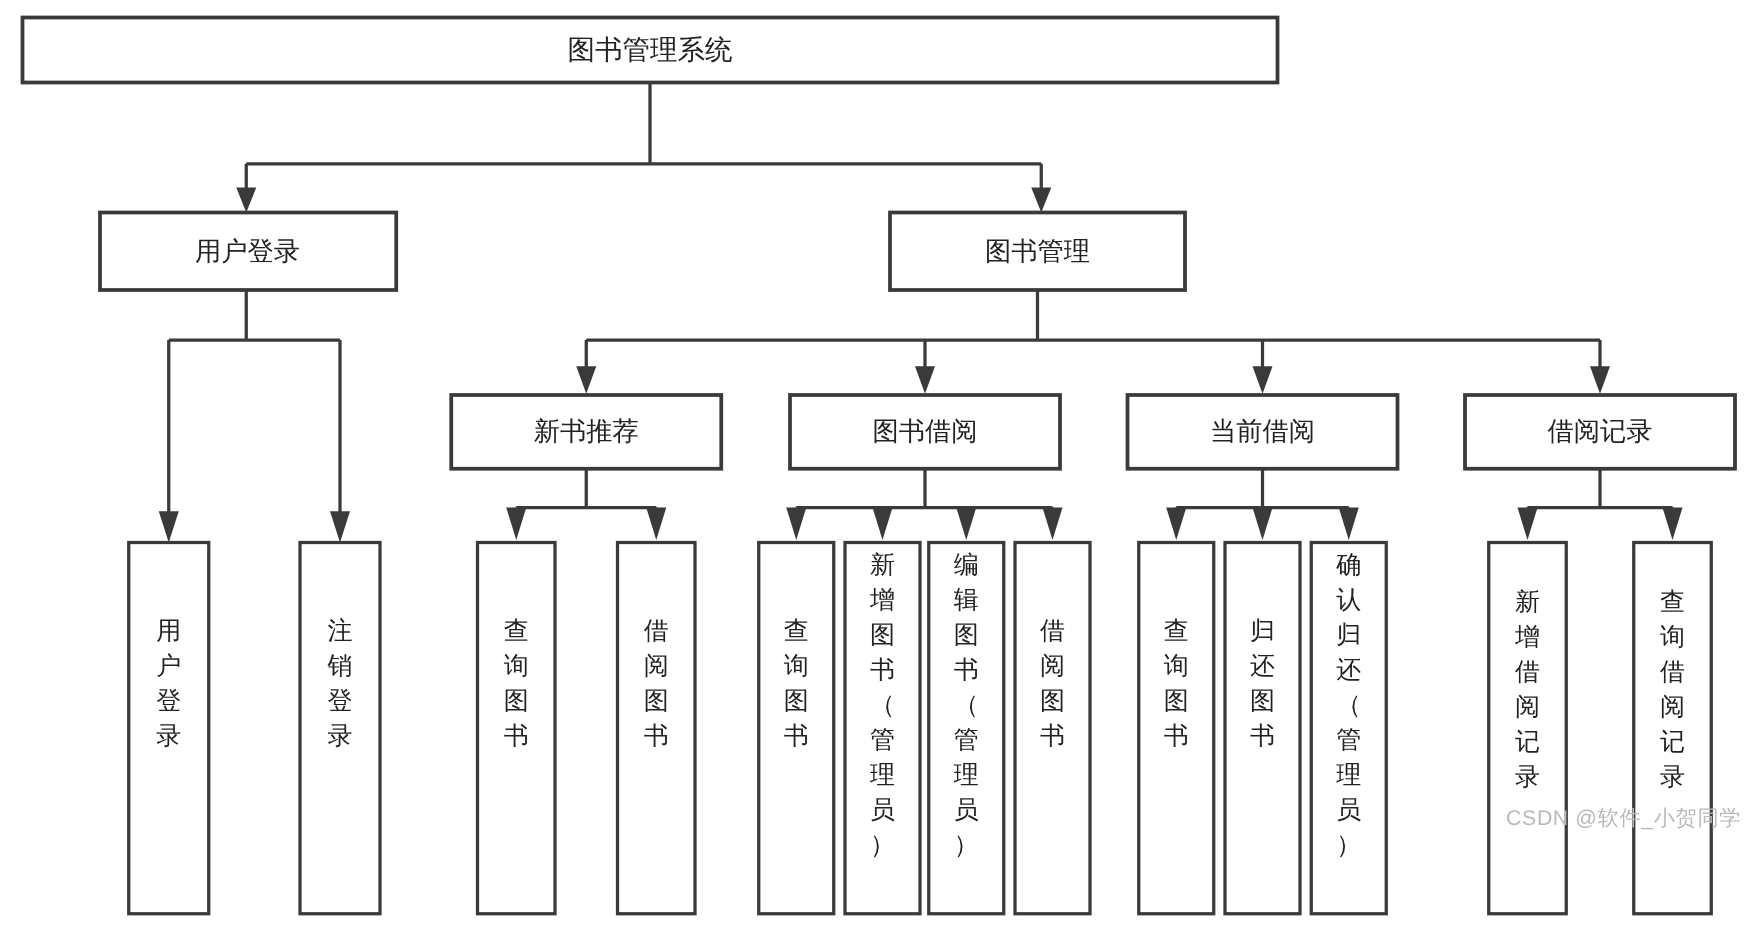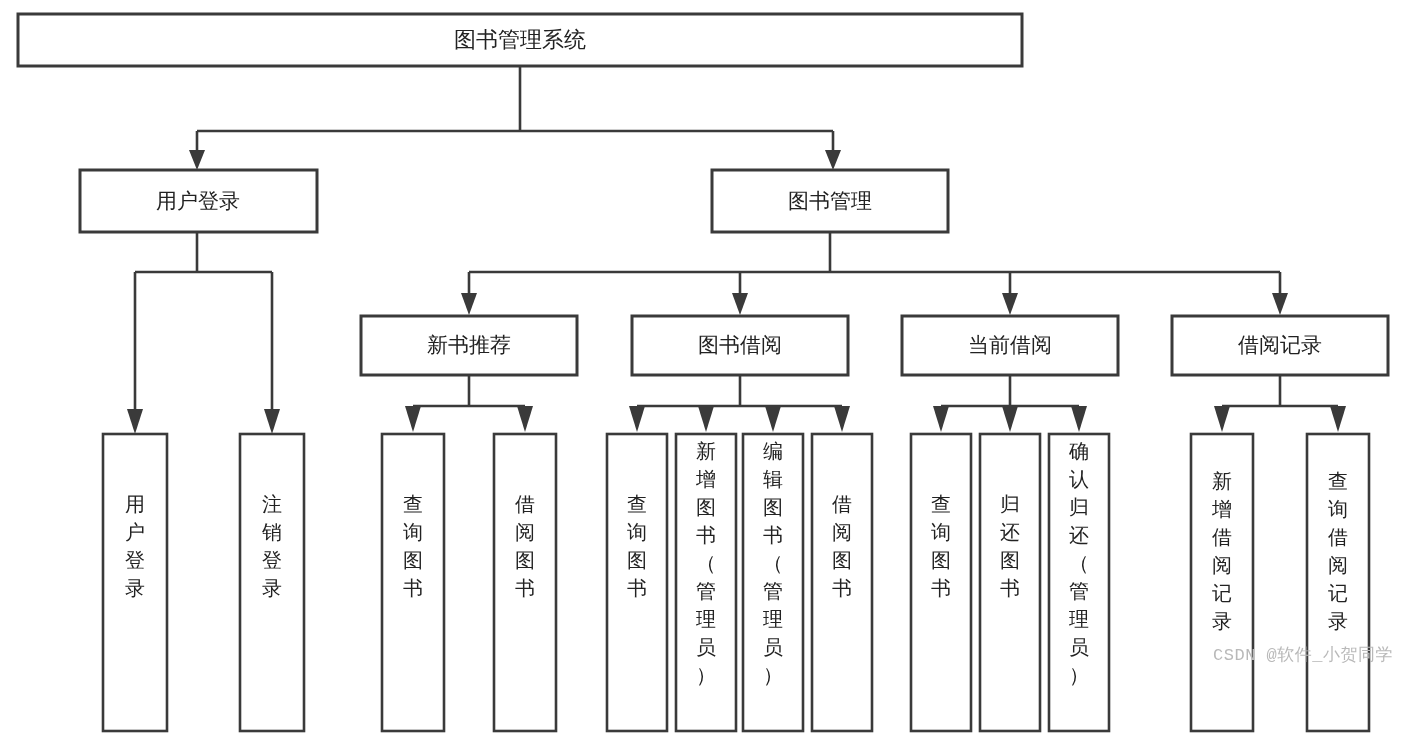--- a/index.html
+++ b/index.html
@@ -58,21 +58,21 @@
   .vlabel {
     font-family: "DejaVu Sans", "Liberation Sans", sans-serif;
     font-size: 20px;
     fill: #222222;
     text-anchor: middle;
   }
   .watermark {
     position: absolute;
     right: 12px;
     bottom: 6px;
-    font-family: Liberation Mono, monospace;
+    font-family: Liberation Sans, sans-serif;
     font-size: 17px;
     color: #b9b9b9;
     letter-spacing: 0.5px;
     white-space: nowrap;
     user-select: none;
   }
 </style>
 </head>
 <body>
 

